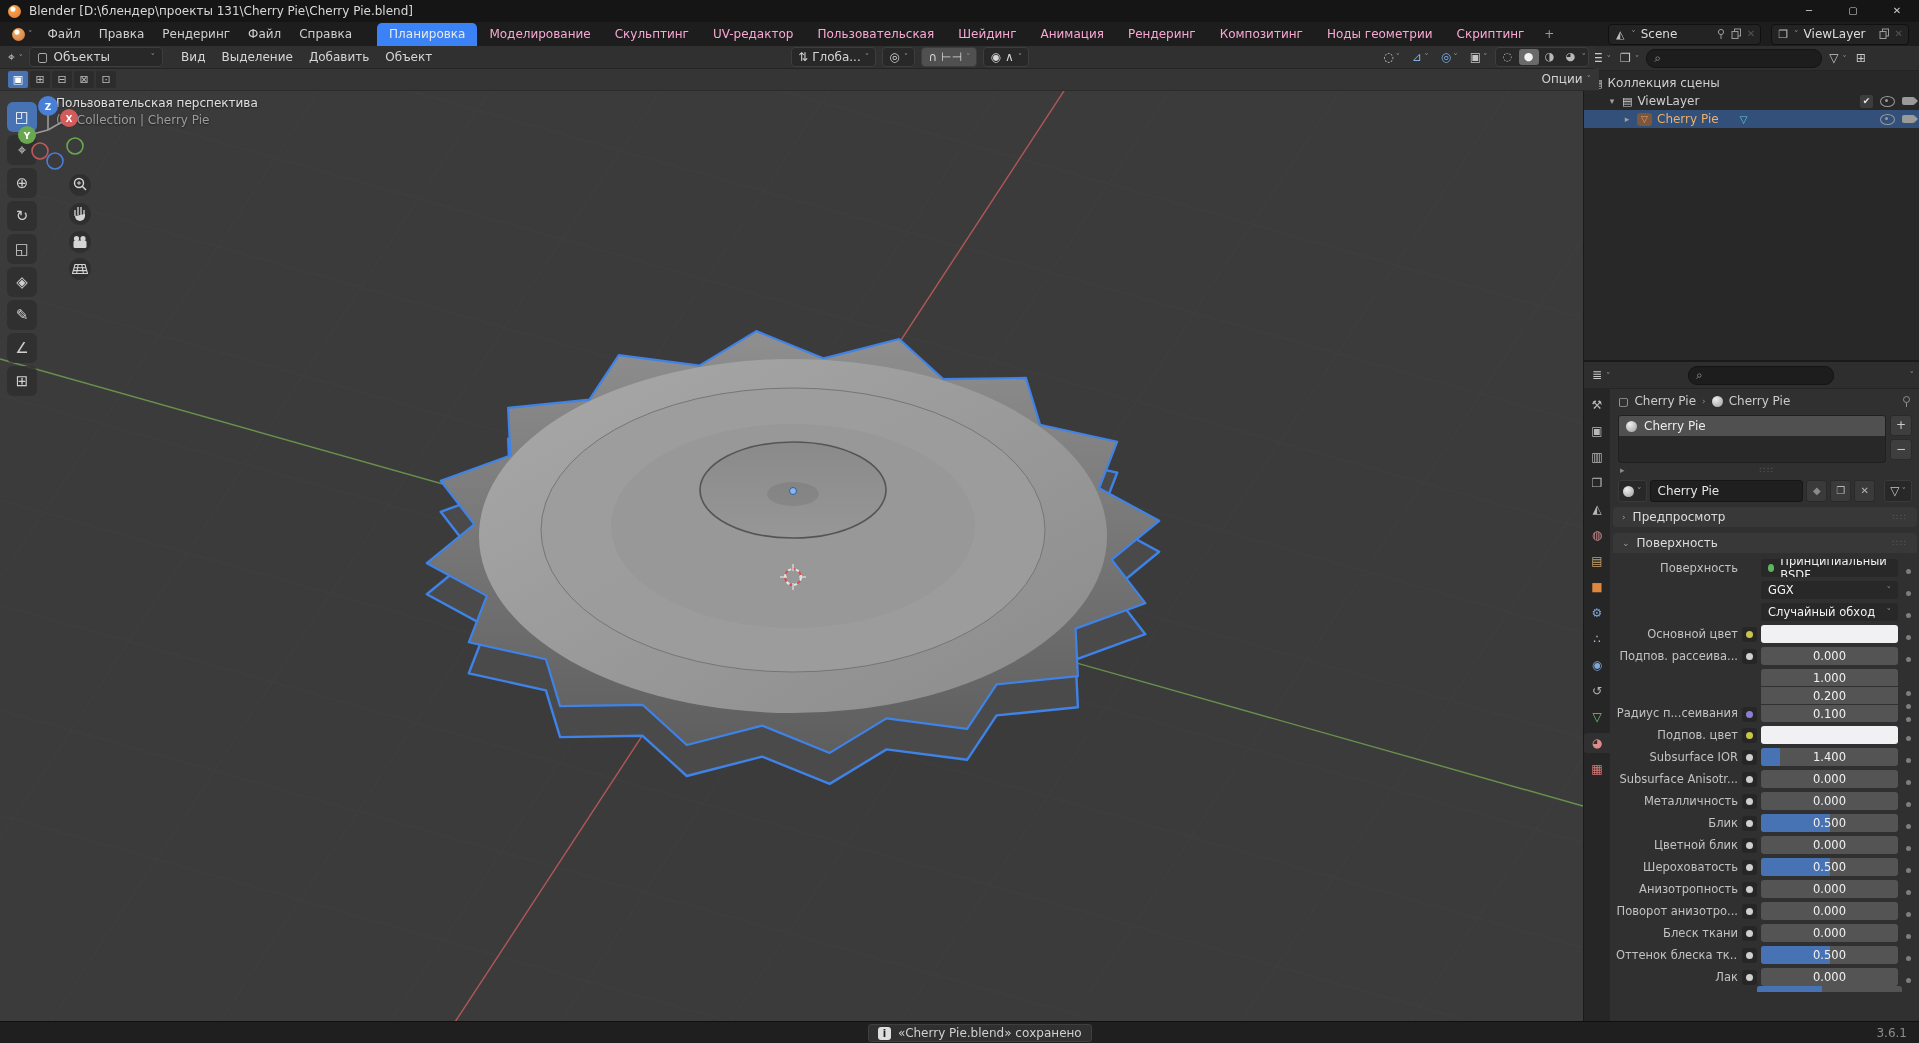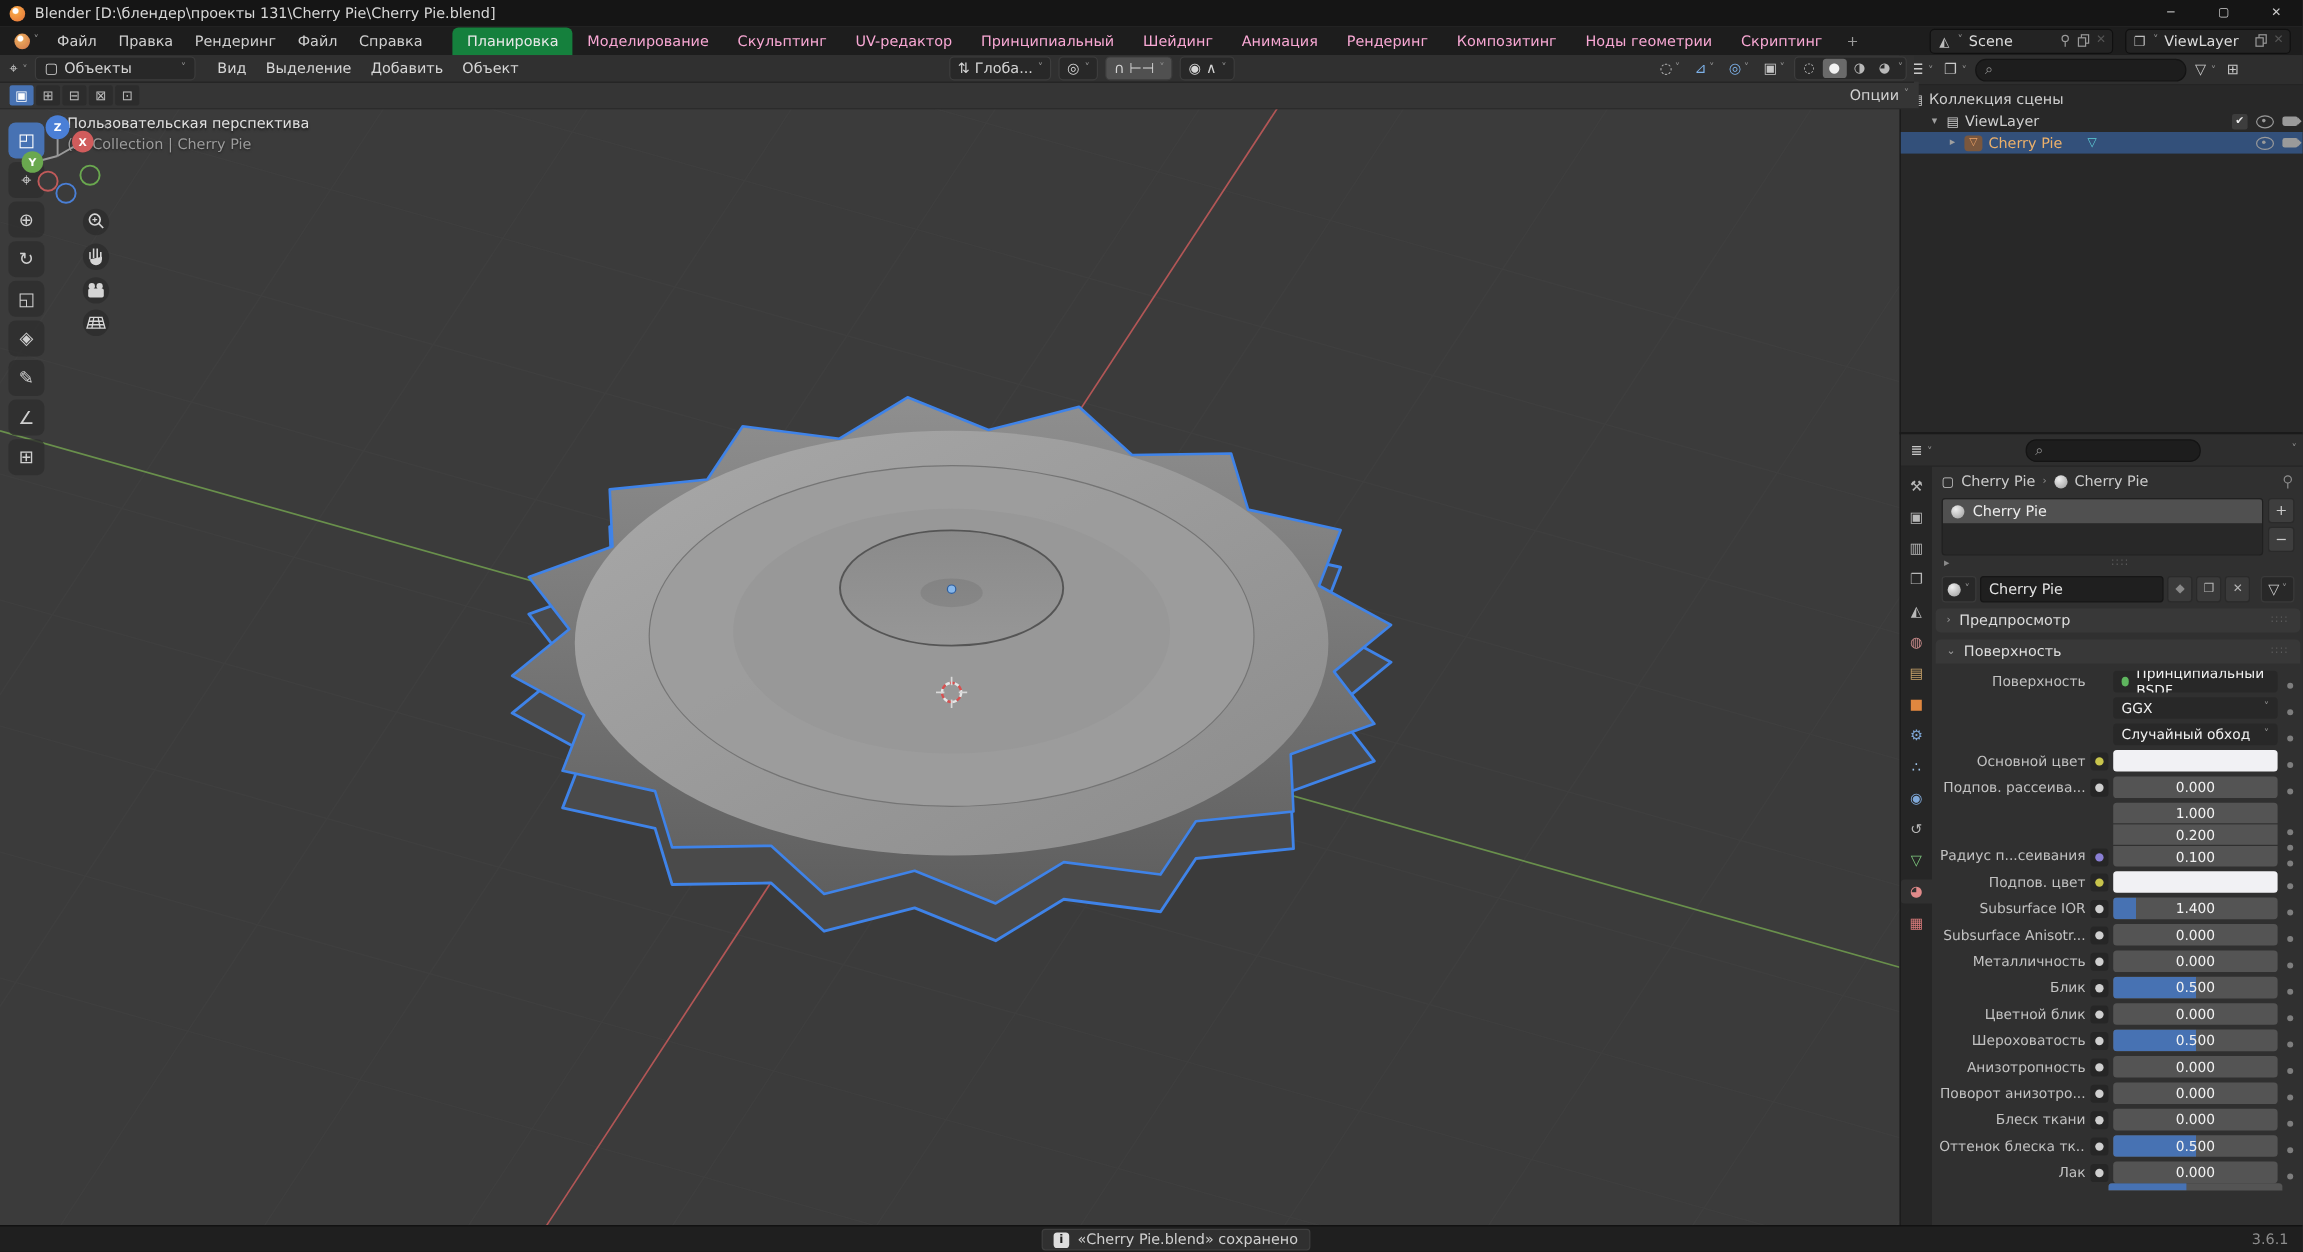--- a/index.html
+++ b/index.html
@@ -10,21 +10,21 @@
   .blogo{width:13px;height:13px;border-radius:50%;background:radial-gradient(circle at 38% 32%,#fff 0 2px,#f5a045 3px,#e87d3c 80%);display:inline-block;flex:none;}
   .title{color:#d8d8d8;}
   .winbtns{margin-left:auto;display:flex;height:22px;}
   .winbtn{width:44px;text-align:center;line-height:22px;font-size:10px;color:#cfcfcf;}
   
   .topbar{position:absolute;left:0;top:22px;right:0;height:24px;background:#1d1d1d;display:flex;align-items:center;padding:0 6px;}
   .appbtn{display:flex;align-items:center;gap:3px;padding:0 6px;}
   .menu{padding:3px 9px;border-radius:3px;color:#d0d0d0;}
   .tabs{display:flex;margin-left:16px;align-items:flex-end;height:24px;}
   .tab{padding:4px 12px 5px;color:#f9a8d4;border-radius:5px 5px 0 0;white-space:nowrap;}
-  .tab.active{background:#15803d;color:#e8e8e8;}
+  .tab.active{background:#3b82f6;color:#e8e8e8;}
   .tab.add{color:#9a9a9a;padding:4px 8px 5px;}
   .topbar-right{margin-left:auto;display:flex;gap:10px;align-items:center;padding-right:4px;}
   .scnpill{display:flex;align-items:center;background:#232323;border:1px solid #101010;border-radius:4px;height:19px;padding:0 5px;gap:5px;}
   .scnpill .lab{color:#dcdcdc;min-width:70px;}
   .mi{color:#8f8f8f;font-size:10px;line-height:1;}
   .mi.dim{color:#555;}
   .miicon{width:12px;text-align:center;color:#bdbdbd;font-size:11px;}
   
   .vheader{position:absolute;left:0;top:46px;width:1583px;height:22px;background:#303030;border-bottom:1px solid #242424;display:flex;align-items:center;padding:0 6px;gap:4px;z-index:5;}
   .vh-icon{color:#c9c9c9;padding:0 2px;}
@@ -160,21 +160,21 @@
         <span class="menu">Правка</span>
         <span class="menu">Рендеринг</span>
         <span class="menu">Файл</span>
         <span class="menu">Справка</span>
       </span>
     <span class="tabs" id="tabs">
         <span class="tab active">Планировка</span>
         <span class="tab">Моделирование</span>
         <span class="tab">Скульптинг</span>
         <span class="tab">UV-редактор</span>
-        <span class="tab">Принципиальный</span>
+        <span class="tab">Пользовательская</span>
         <span class="tab">Шейдинг</span>
         <span class="tab">Анимация</span>
         <span class="tab">Рендеринг</span>
         <span class="tab">Композитинг</span>
         <span class="tab">Ноды геометрии</span>
         <span class="tab">Скриптинг</span>
         <span class="tab add">+</span>
       </span>
     <span class="topbar-right">
       <span class="scnpill">

